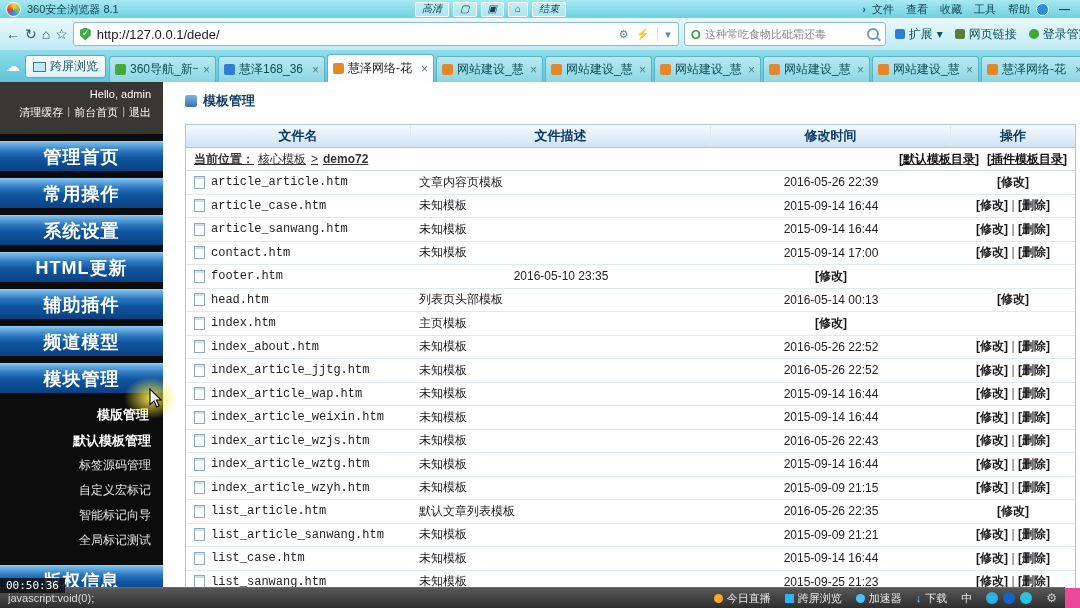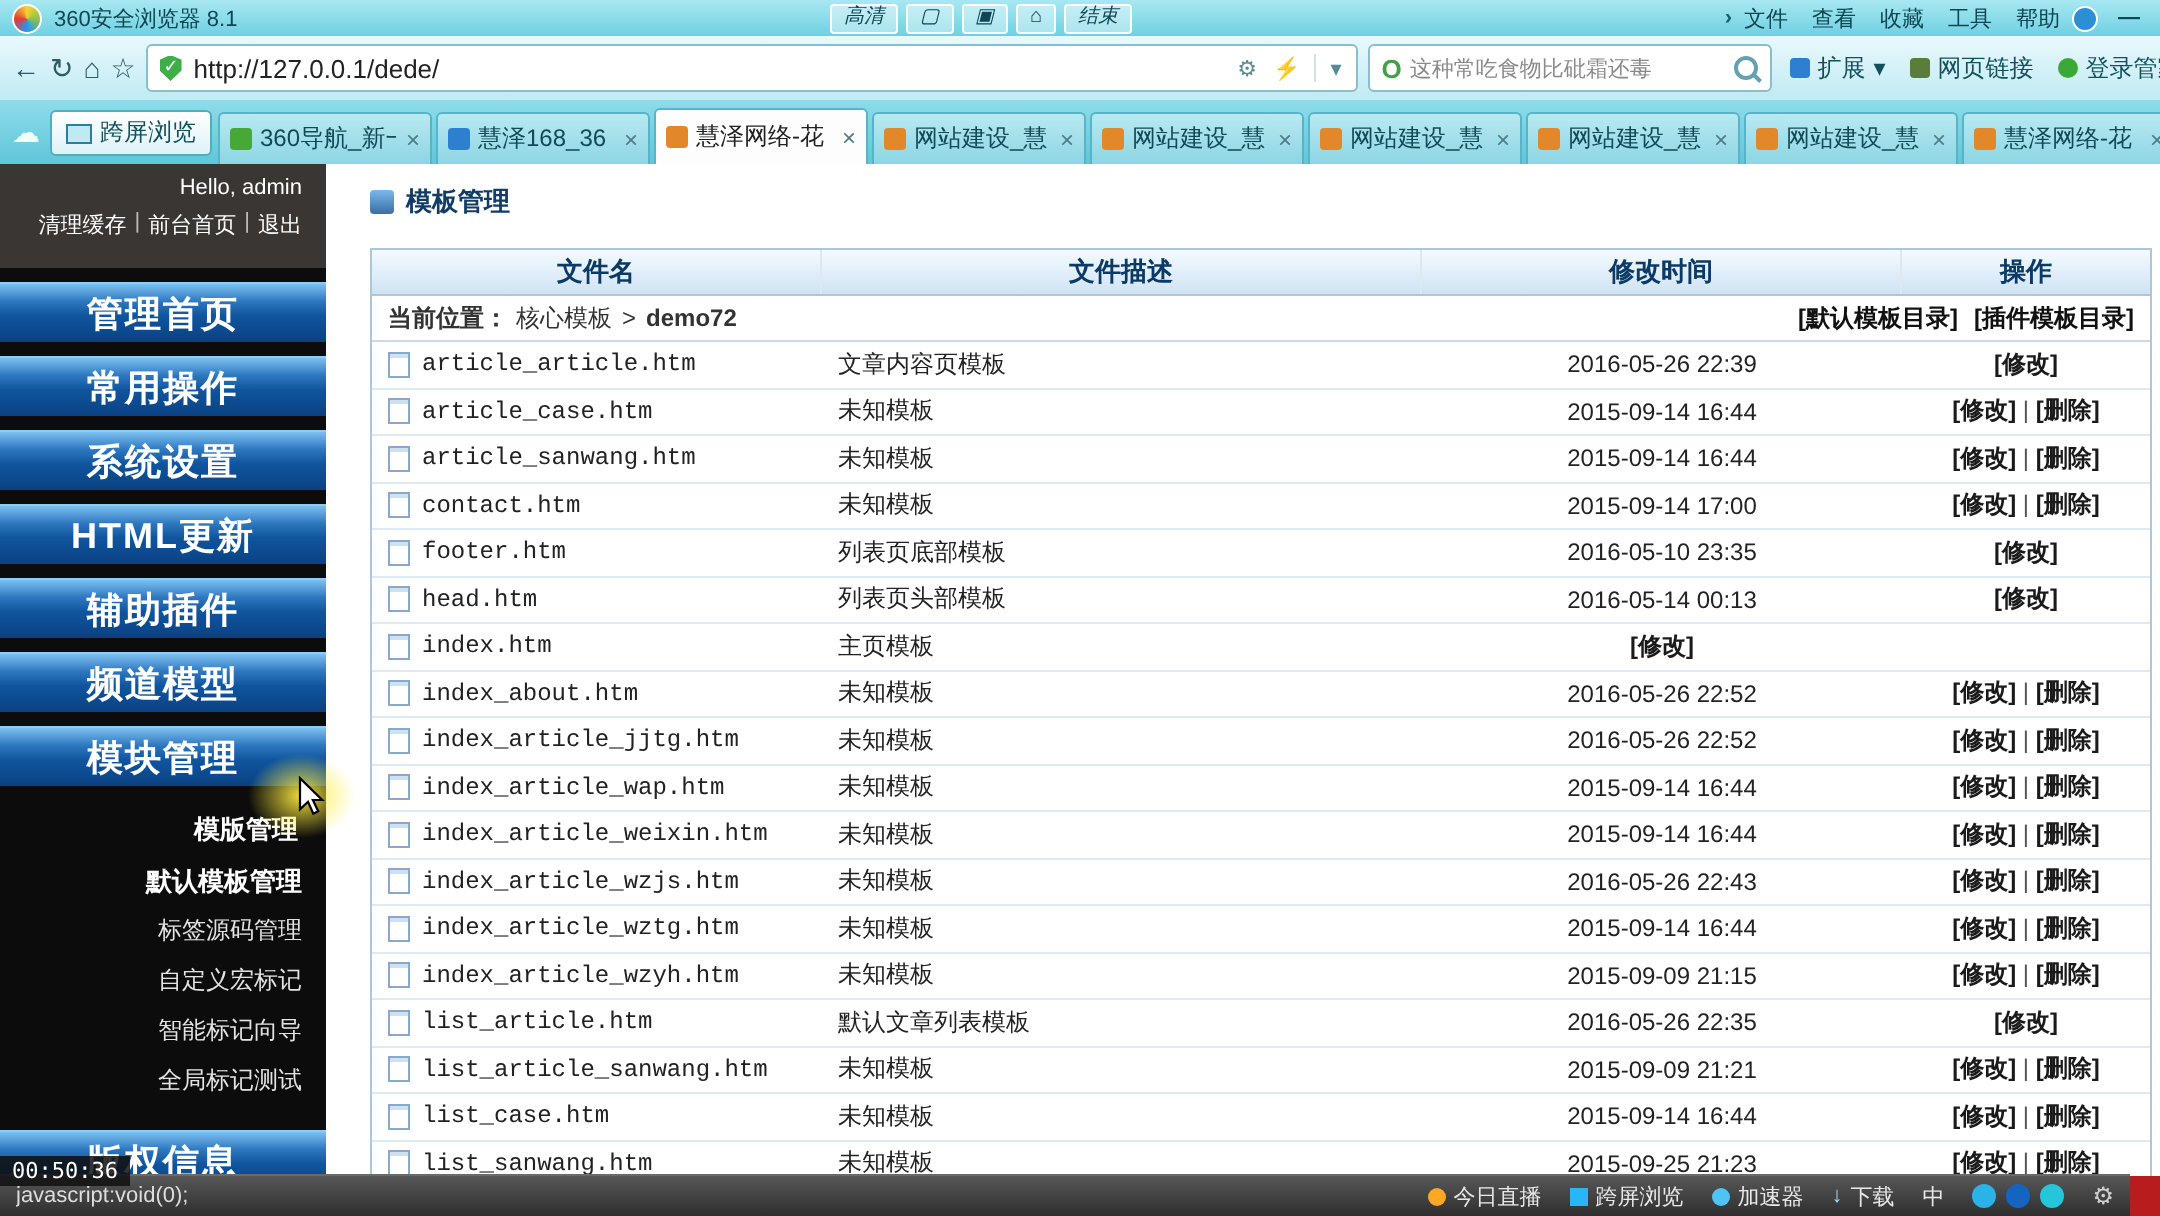--- a/index.html
+++ b/index.html
@@ -1,16 +1,16 @@
 <!DOCTYPE html>
 <html><head>
 <meta charset="utf-8">
 <style>
   html,body{margin:0;padding:0;background:#888;}
-  .screen{position:relative;width:1080px;height:608px;overflow:hidden;background:#b91c1c;
+  .screen{position:relative;width:1080px;height:608px;overflow:hidden;background:#ec4899;
     font-family:"Liberation Sans",sans-serif;-webkit-font-smoothing:antialiased;}
 
   
   .titlebar{position:absolute;top:0;left:0;right:0;height:18px;
     background:linear-gradient(#a7e8f2,#6fd0e2);display:flex;align-items:center;
     padding:0 6px;gap:6px;font-size:11px;color:#0e4653;}
   .logo{width:13px;height:13px;border-radius:50%;flex:none;
     background:conic-gradient(#f6d32d,#8bc34a,#2196f3,#e53935,#f6d32d);border:1px solid #fff;}
   .sp{flex:1;}
   .rec-toolbar{display:flex;gap:4px;align-items:center;font-style:italic;}
@@ -98,21 +98,21 @@
   .page-head{display:flex;align-items:center;gap:6px;height:26px;}
   .ph-icon{width:12px;height:12px;background:linear-gradient(#7db8e8,#3a6ea5);border-radius:2px;flex:none;}
   .page-title{font-size:13px;font-weight:bold;color:#123c64;margin:0;}
   .tablebox{margin-top:10px;border:1px solid #aec6da;}
   .thead{display:grid;grid-template-columns:225px 300px 240px 1fr;height:22px;
     background:linear-gradient(#f4faff,#cfe3f4);border-bottom:1px solid #aec6da;}
   .th{display:flex;align-items:center;justify-content:center;font-size:13px;font-weight:bold;
     color:#0c3a66;border-right:1px solid #dce9f4;}
   .th:last-child{border-right:none;}
   .crumbrow{height:22px;display:flex;align-items:center;padding:0 8px;
-    border-bottom:1px solid #c9d9e8;font-size:12px;color:#333;background:#fff;}
+    border-bottom:1px solid #c9d9e8;font-size:12px;color:#333;background:#fff;text-decoration:underline;}
   .crumb-label{font-weight:bold;}
   .crumb-root{margin-left:4px;cursor:pointer;}
   .crumb-sep{margin:0 5px;}
   .crumb-current{font-weight:bold;}
   .dirlinks{margin-left:auto;display:flex;gap:8px;font-weight:bold;color:#111;}
   .dir-link{cursor:pointer;}
   .row{display:grid;grid-template-columns:225px 300px 240px 1fr;height:22.5px;
     border-bottom:1px solid #dde9f3;align-items:center;font-size:12px;background:#fff;}
   .cell-file{display:flex;align-items:center;gap:6px;padding-left:8px;
     font-family:"Liberation Mono",monospace;font-size:12px;color:#222;overflow:hidden;white-space:nowrap;}
@@ -358,21 +358,20 @@
               </div>
               <div class="cell-desc">未知模板</div>
               <div class="cell-time">2015-09-14 17:00</div>
               <div class="cell-ops"><span class="op-link">[修改]</span><span class="op-sep"> | </span><span class="op-link">[删除]</span></div>
             </div>
             <div class="row">
               <div class="cell-file">
                 <span class="file-icon"></span>
                 <span>footer.htm</span>
               </div>
-              <div class="cell-desc">列表页底部模板</div>
               <div class="cell-time">2016-05-10 23:35</div>
               <div class="cell-ops"><span class="op-link">[修改]</span></div>
             </div>
             <div class="row">
               <div class="cell-file">
                 <span class="file-icon"></span>
                 <span>head.htm</span>
               </div>
               <div class="cell-desc">列表页头部模板</div>
               <div class="cell-time">2016-05-14 00:13</div>

